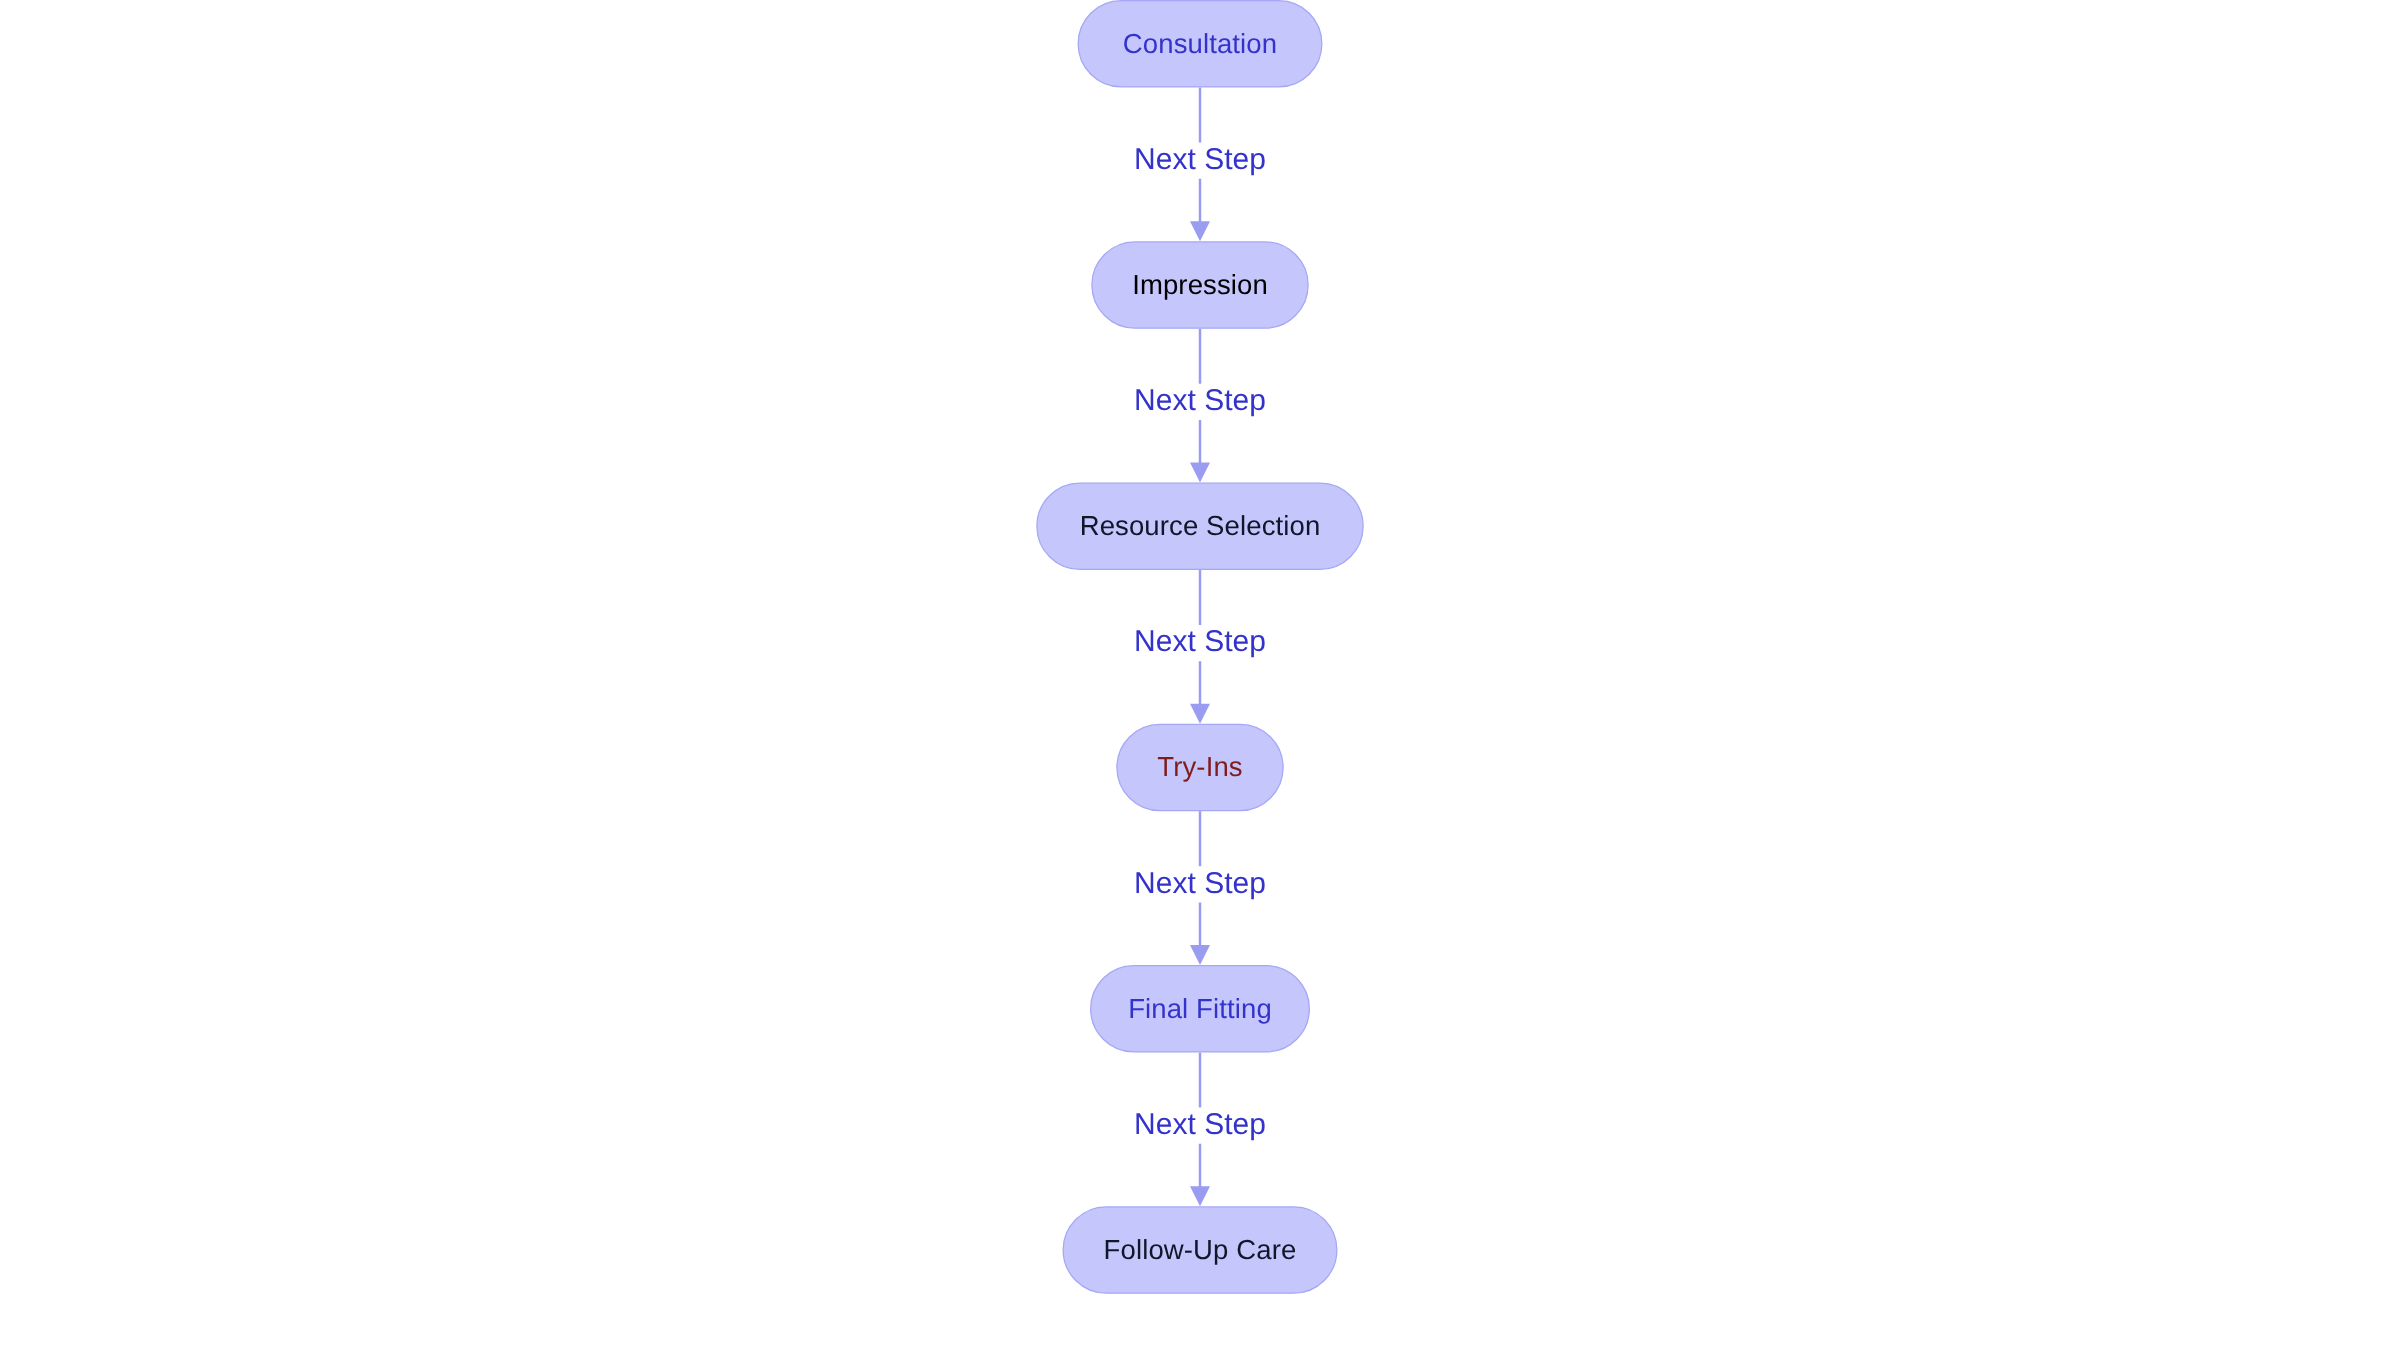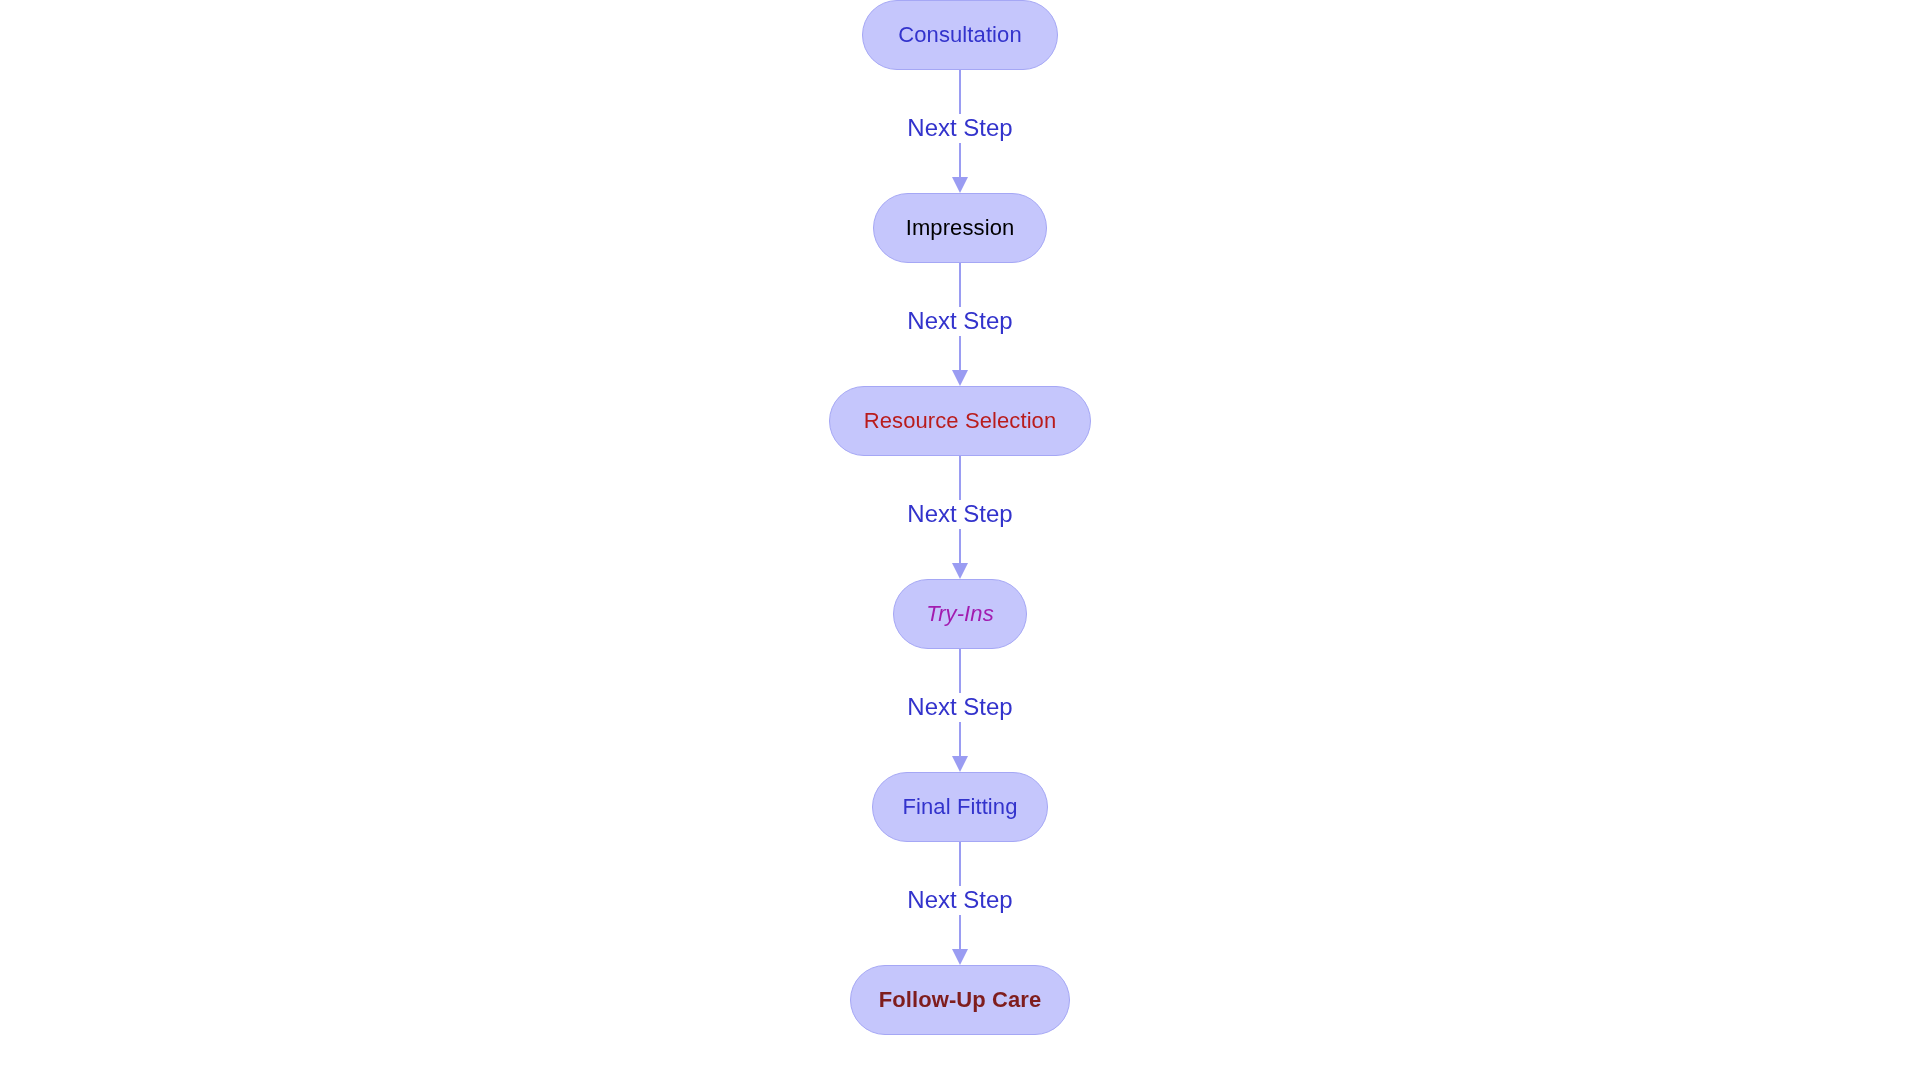--- a/index.html
+++ b/index.html
@@ -125,47 +125,47 @@
       <span class="node-label" style="color: #000000;">Impression</span>
     </div>
 
     <div class="edge">
       <span class="edge-line" style="background: rgb(154, 156, 242);"></span>
       <span class="edge-arrow" style="border-top-color: rgb(154, 156, 242);"></span>
       <span class="edge-label" style="color: rgb(51, 51, 204); background: rgb(255, 255, 255);">Next Step</span>
     </div>
 
     <div class="node w-resource" style="background: rgb(197, 198, 252); border-color: rgb(165, 167, 245);">
-      <span class="node-label" style="color: #b91c1c;">Resource Selection</span>
+      <span class="node-label" style="color: #0f172a;">Resource Selection</span>
     </div>
 
     <div class="edge">
       <span class="edge-line" style="background: rgb(154, 156, 242);"></span>
       <span class="edge-arrow" style="border-top-color: rgb(154, 156, 242);"></span>
       <span class="edge-label" style="color: rgb(51, 51, 204); background: rgb(255, 255, 255);">Next Step</span>
     </div>
 
     <div class="node w-tryins" style="background: rgb(197, 198, 252); border-color: rgb(165, 167, 245);">
-      <span class="node-label" style="color: #a21caf; font-style: italic;">Try-Ins</span>
+      <span class="node-label" style="color: #7f1d1d;">Try-Ins</span>
     </div>
 
     <div class="edge">
       <span class="edge-line" style="background: rgb(154, 156, 242);"></span>
       <span class="edge-arrow" style="border-top-color: rgb(154, 156, 242);"></span>
       <span class="edge-label" style="color: rgb(51, 51, 204); background: rgb(255, 255, 255);">Next Step</span>
     </div>
 
     <div class="node w-final" style="background: rgb(197, 198, 252); border-color: rgb(165, 167, 245);">
       <span class="node-label" style="color: rgb(51, 51, 204);">Final Fitting</span>
     </div>
 
     <div class="edge">
       <span class="edge-line" style="background: rgb(154, 156, 242);"></span>
       <span class="edge-arrow" style="border-top-color: rgb(154, 156, 242);"></span>
       <span class="edge-label" style="color: rgb(51, 51, 204); background: rgb(255, 255, 255);">Next Step</span>
     </div>
 
     <div class="node w-followup" style="background: rgb(197, 198, 252); border-color: rgb(165, 167, 245);">
-      <span class="node-label" style="color: #7f1d1d; font-weight: bold;">Follow-Up Care</span>
+      <span class="node-label" style="color: #0f172a;">Follow-Up Care</span>
     </div>
 
   </div>
 </div>
 
 </body></html>

